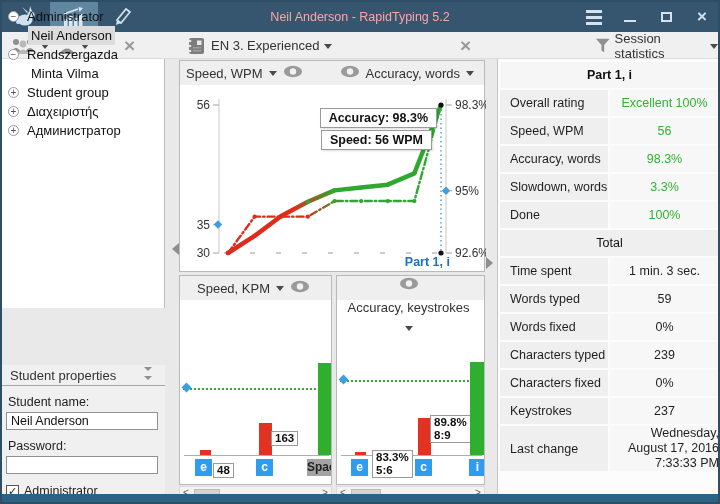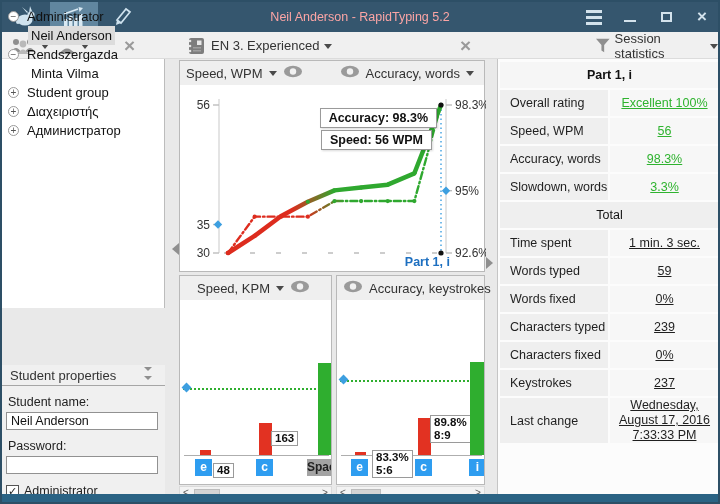--- a/index.html
+++ b/index.html
@@ -98,21 +98,21 @@
   .hs-track { position:relative; flex:1; height:100%; }
   .hs-thumb { position:absolute; top:2px; height:8px; background:#d4d4d4; border:1px solid #bdbdbd; }
 
   
   .stats-panel { position:absolute; left:495px; top:57px; width:223px; height:439px; background:#fcfcfc;
                  border-left:1px solid #c5c5c5; }
   .stats-table { position:absolute; left:2px; top:3px; width:219px; }
   .srow { display:flex; margin-bottom:2px; }
   .scell { font-size:12.5px; color:#1f1f1f; display:flex; align-items:center; }
   .scell.lbl { width:108px; background:#efefef; padding-left:10px; margin-right:2px; }
-  .scell.val { width:109px; background:#f7f7f7; justify-content:center; text-align:center;text-decoration:underline; }
+  .scell.val { width:109px; background:#f7f7f7; justify-content:center; text-align:right; }
   .scell.green { color:#2fb32f; }
   .ssection { height:26px; background:#efefef; font-size:12.5px; color:#111; display:flex;
               align-items:center; justify-content:center; margin-bottom:2px; }
   .ssection.bold { font-weight:bold; background:#f6f6f6; }
   .srow .scell { min-height:26px; }
   .srow.tall .scell { min-height:42px; }
   .srow.tall .scell.val { line-height:15px; }
 
   .statusbar { position:absolute; left:0; bottom:0; width:100%; height:8px; background:#2b6384; }
 
@@ -375,21 +375,21 @@
         <div class="keycap" style="left: 76px; width: 17px; top: 159px;">c</div>
         <div class="val-label" style="left: 91px; top: 131px;">
           <div>163</div>
         </div>
         <div class="bar" style="left: 138px; width: 14px; top: 63px; height: 92px; background: rgb(47, 174, 47);"></div>
         <div class="keycap gray" style="left: 127px; width: 26px; top: 159px;">Space</div>
       </div>
   </div>
 
   <div class="panel br-panel">
-    <div class="chart-header" style="justify-content:flex-start; gap:6px;">
+    <div class="chart-header" style="justify-content:flex-start; gap:6px;flex-direction:column;">
       <span class="eye">
         <svg width="20" height="13" viewBox="0 0 20 13">
             <ellipse cx="10" cy="6.5" rx="9" ry="5.8" fill="#9a9a9a"></ellipse>
             <circle cx="10" cy="6.5" r="3.2" fill="#f1f1f1"></circle>
           </svg>
       </span>
       <span class="chart-title">Accuracy, keystrokes</span>
       <span class="caret"></span>
     </div>
     <div class="plot">
@@ -442,20 +442,24 @@
           <div class="scell val green">56</div>
         </div>
         <div class="srow">
           <div class="scell lbl">Accuracy, words</div>
           <div class="scell val green">98.3%</div>
         </div>
         <div class="srow">
           <div class="scell lbl">Slowdown, words</div>
           <div class="scell val green">3.3%</div>
         </div>
+        <div class="srow">
+          <div class="scell lbl">Done</div>
+          <div class="scell val green">100%</div>
+        </div>
         <div class="ssection">Total</div>
         <div class="srow">
           <div class="scell lbl">Time spent</div>
           <div class="scell val">1 min. 3 sec.</div>
         </div>
         <div class="srow">
           <div class="scell lbl">Words typed</div>
           <div class="scell val">59</div>
         </div>
         <div class="srow">

